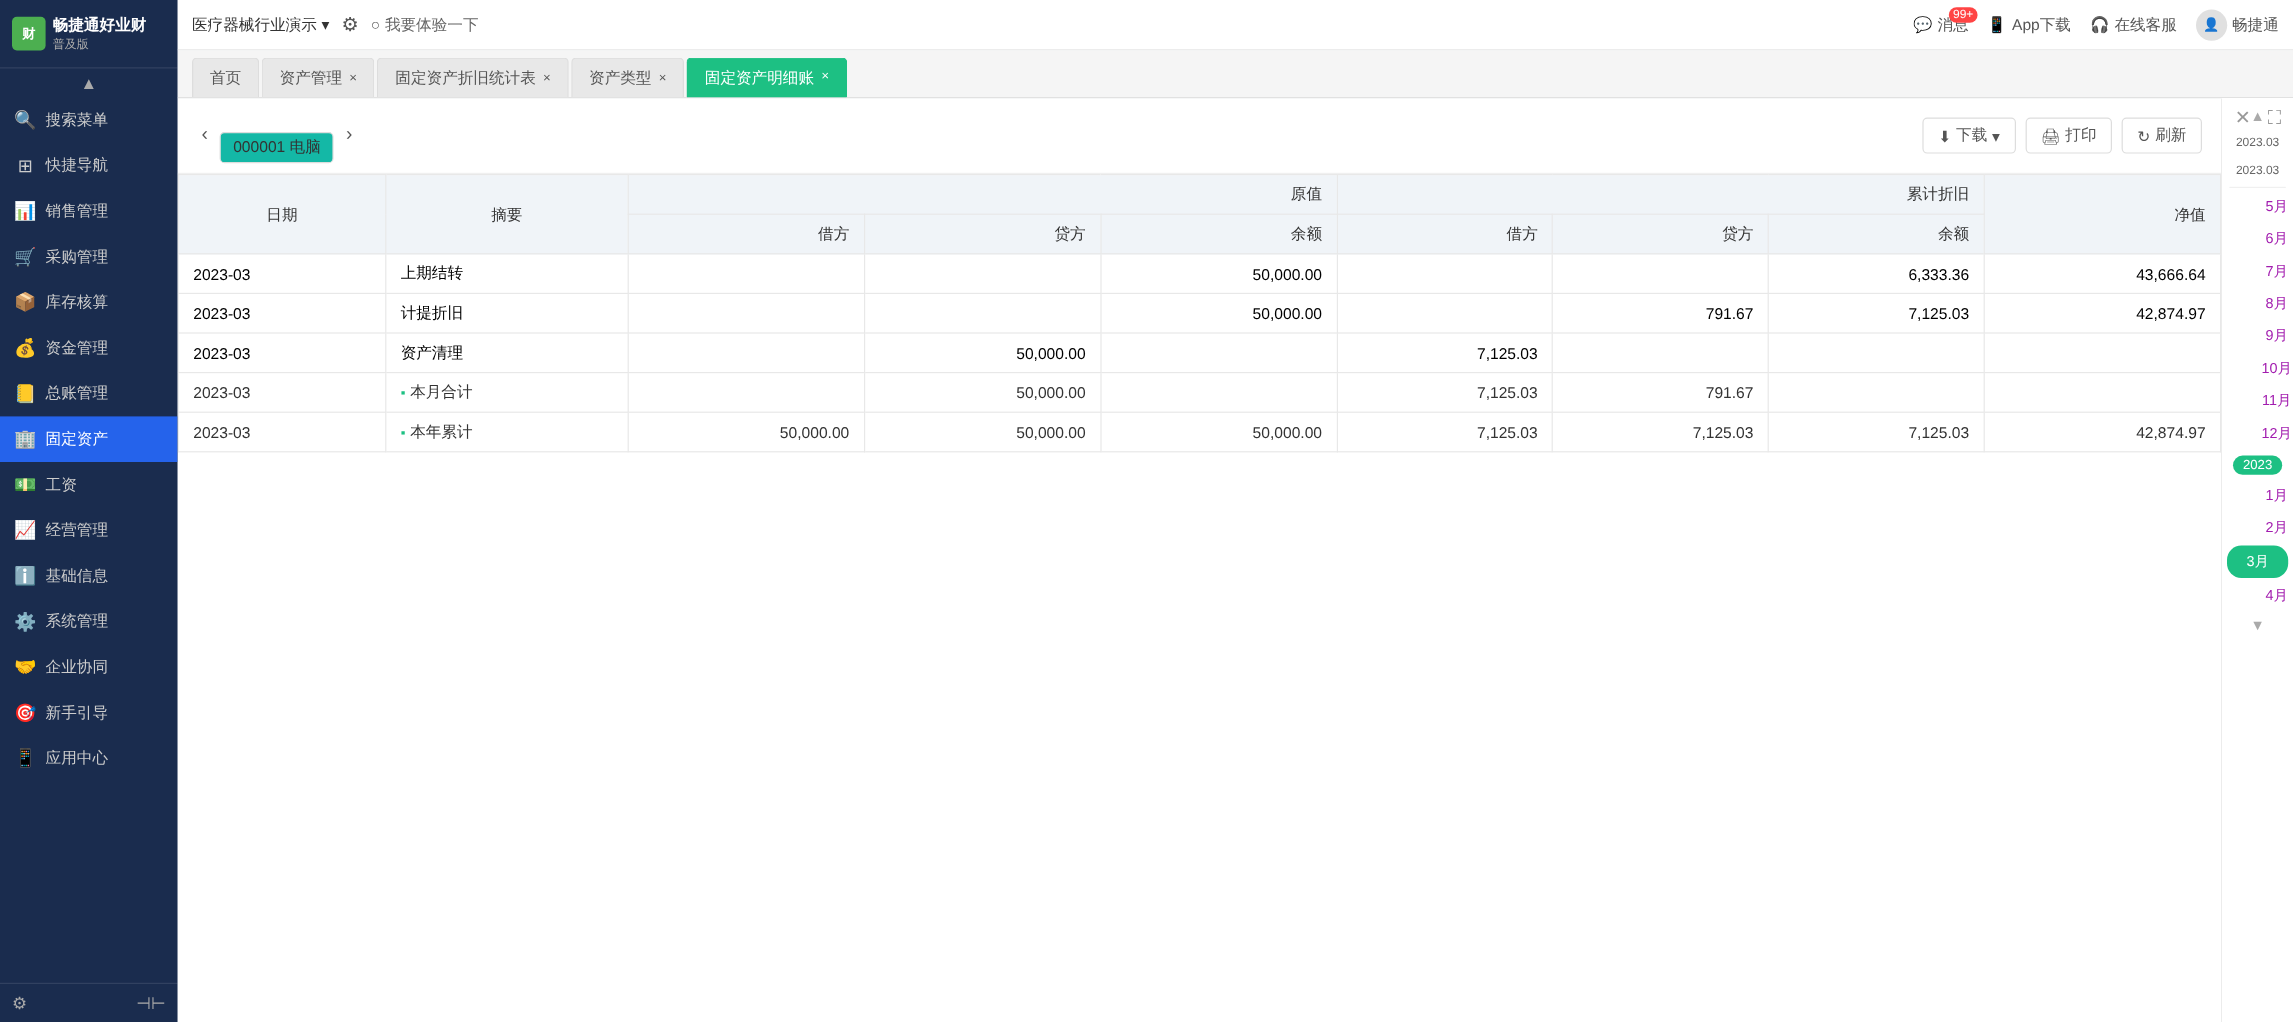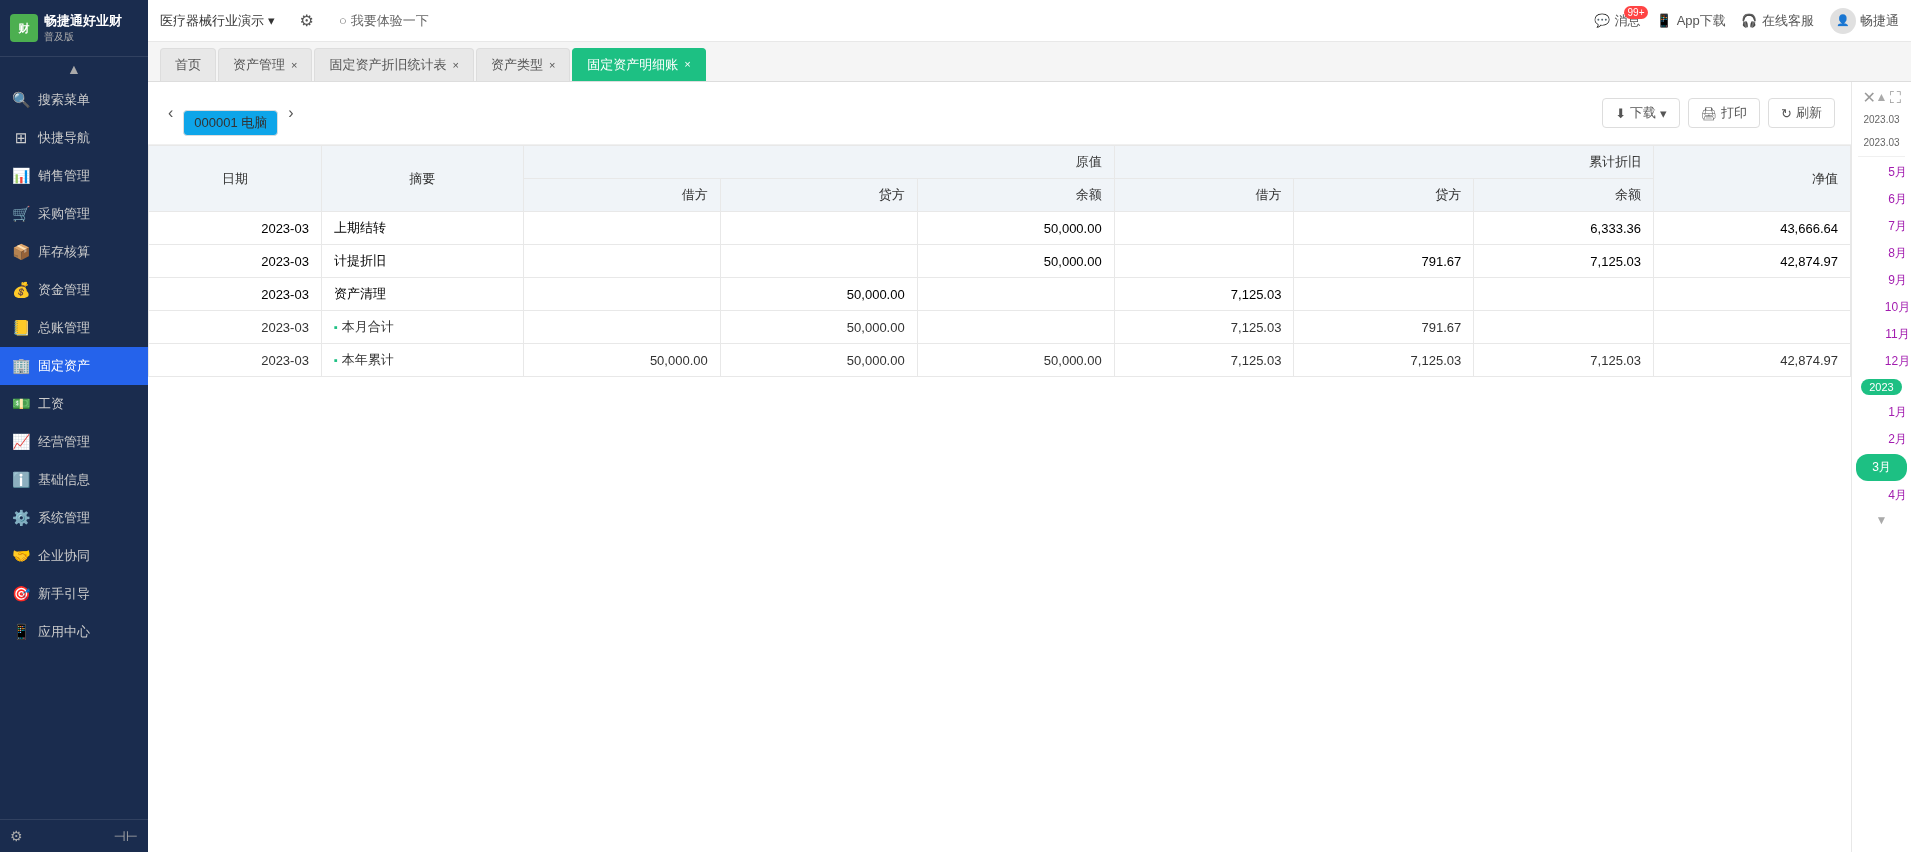--- a/index.html
+++ b/index.html
@@ -60,21 +60,21 @@
     }
 
     
     .topbar {
       height: 42px;
       background: white;
       display: flex;
       align-items: center;
       padding: 0 12px;
       border-bottom: 1px solid #e8e8e8;
-      gap: 25px;
+      gap: 10px;
     }
     .topbar-company {
       display: flex; align-items: center; gap: 4px; color: #333; font-size: 13px; cursor: pointer;
     }
     .topbar-icon-btn {
       background: none; border: none; cursor: pointer; color: #555; font-size: 16px; display: flex; align-items: center; gap: 4px;
     }
     .topbar-experience {
       display: flex; align-items: center; gap: 4px; color: #666; font-size: 13px; cursor: pointer;
     }
@@ -114,21 +114,21 @@
 
     
     .content-toolbar {
       display: flex; align-items: center; justify-content: space-between;
       padding: 8px 16px;
       border-bottom: 1px solid #f0f0f0;
     }
     .asset-nav { display: flex; align-items: center; gap: 6px; }
     .asset-nav-btn { background: none; border: none; cursor: pointer; color: #555; font-size: 16px; padding: 2px 4px; }
     .asset-tag {
-      background: #0ea5e9; border: 1px solid #ddd; border-radius: 4px;
+      background: #14b8a6; border: 1px solid #ddd; border-radius: 4px;
       padding: 3px 10px; font-size: 13px; color: #333; margin-top: 20px;
     }
     .action-btns { display: flex; gap: 8px; align-items: center; }
     .action-btn {
       display: flex; align-items: center; gap: 4px;
       padding: 5px 12px; border: 1px solid #ddd; border-radius: 4px;
       background: white; cursor: pointer; color: #555; font-size: 13px;
     }
 
     
@@ -147,21 +147,21 @@
       text-align: right;
       white-space: nowrap;
     }
     .data-table th {
       background: #f0f4f8;
       color: #333;
       font-weight: normal;
       text-align: right;
     }
     .data-table th.left { text-align: center; }
-    .data-table td.text-center { text-align: right; margin-top: 16px; }
+    .data-table td.text-center { text-align: left; margin-top: 16px; }
     .data-table td.text-left { text-align: left; }
     .th-group { background: #e8eef5; }
     .monthly-total td { color: #333; }
     .yearly-total td { color: #333; }
     .green-icon { color: #1dc083; margin-right: 4px; font-size: 11px; }
 
     
     .date-panel {
       width: 60px;
       background: white;

